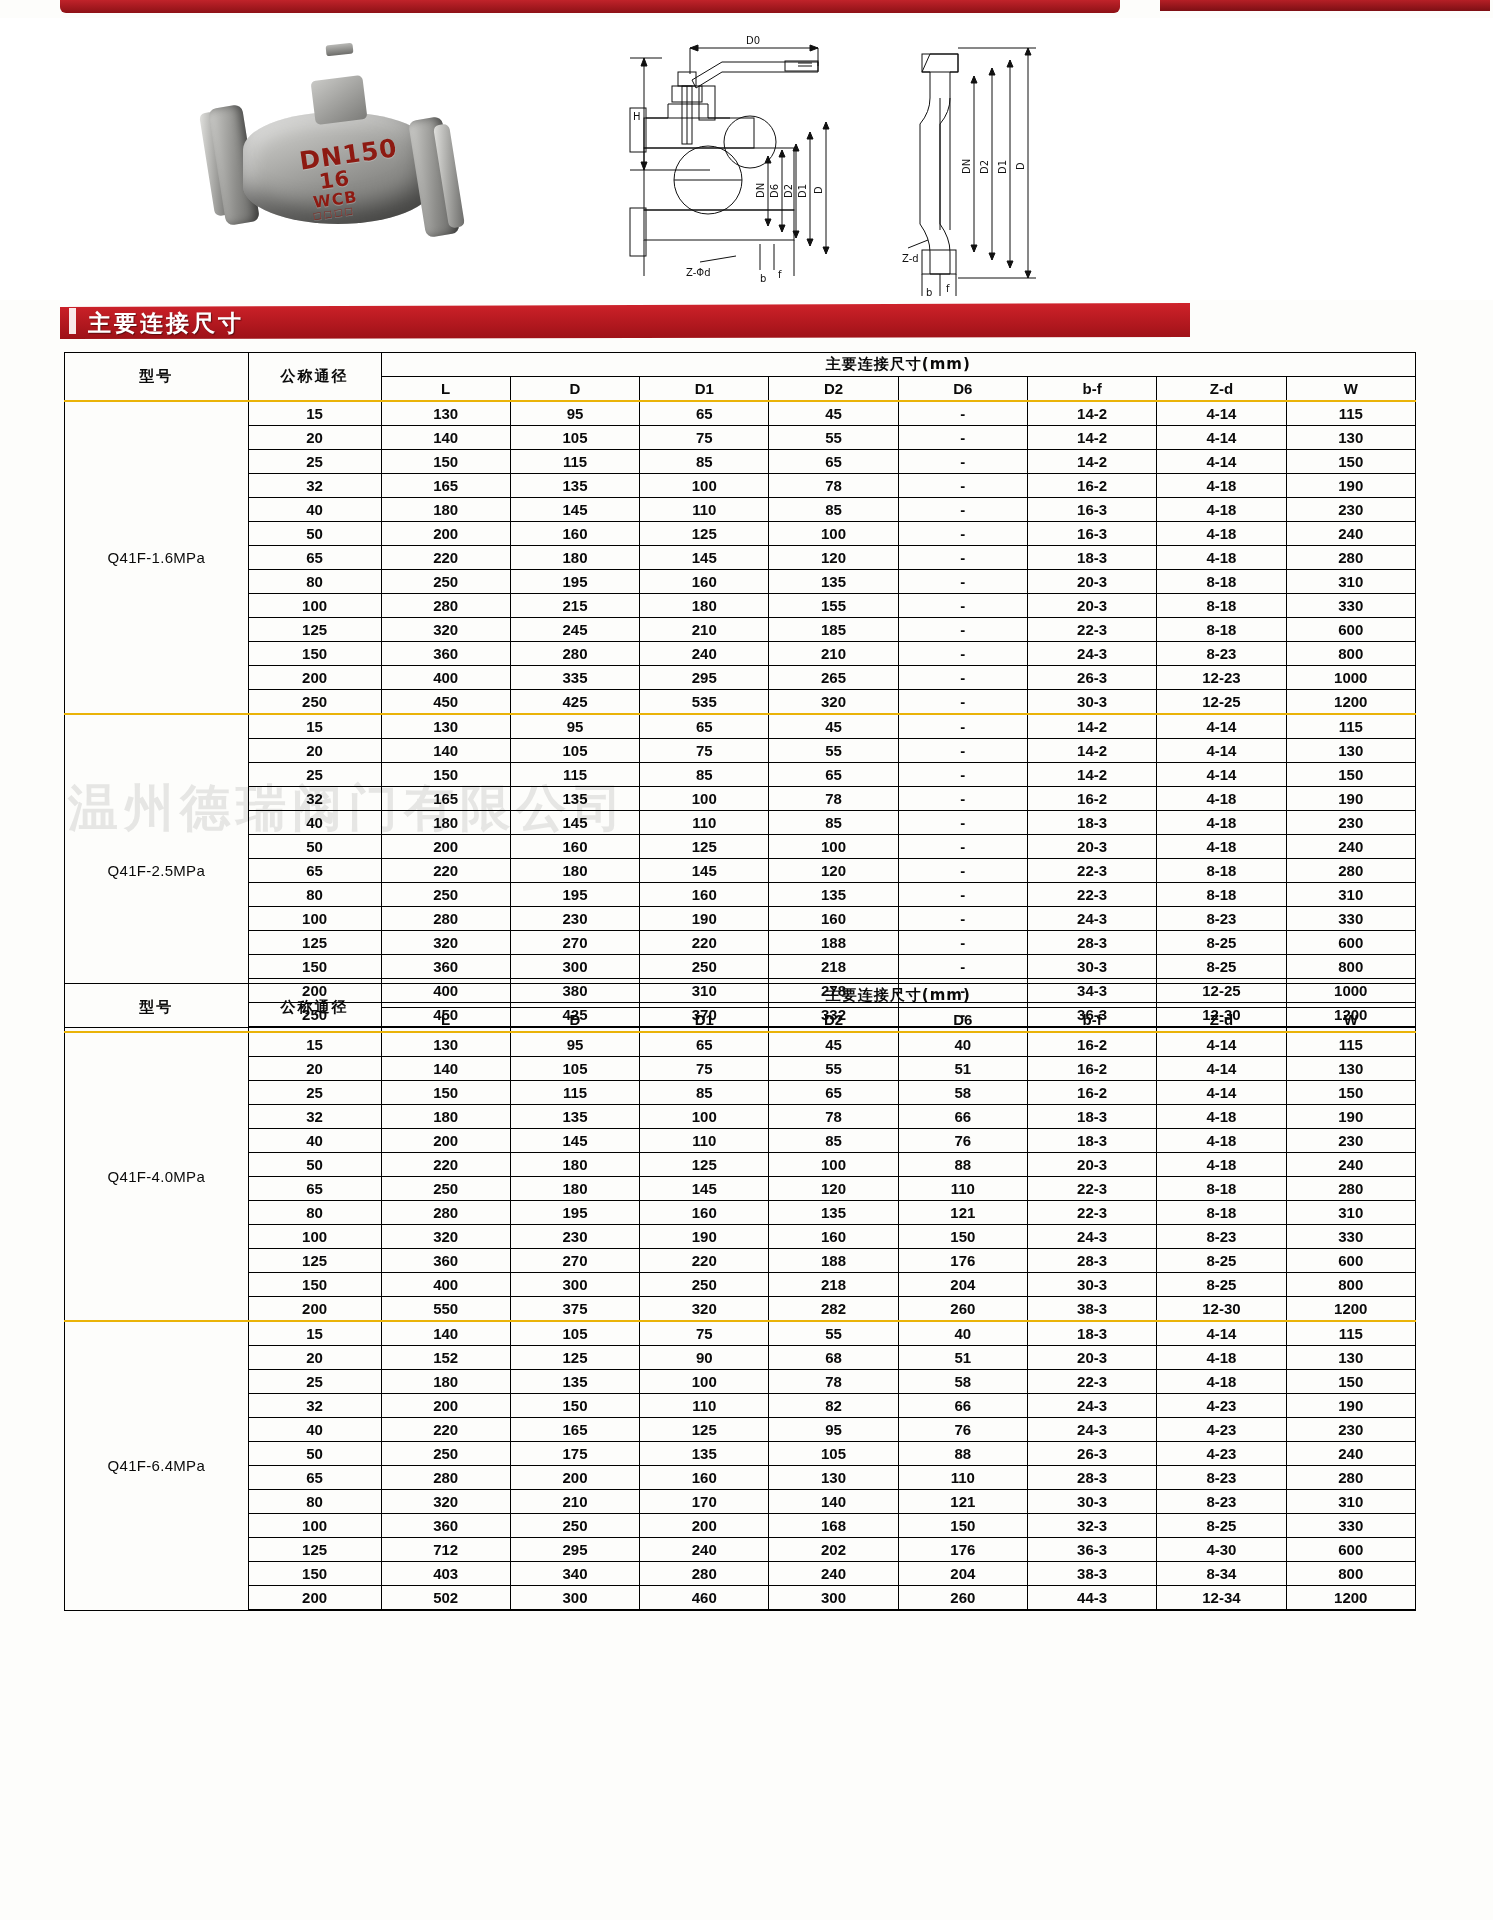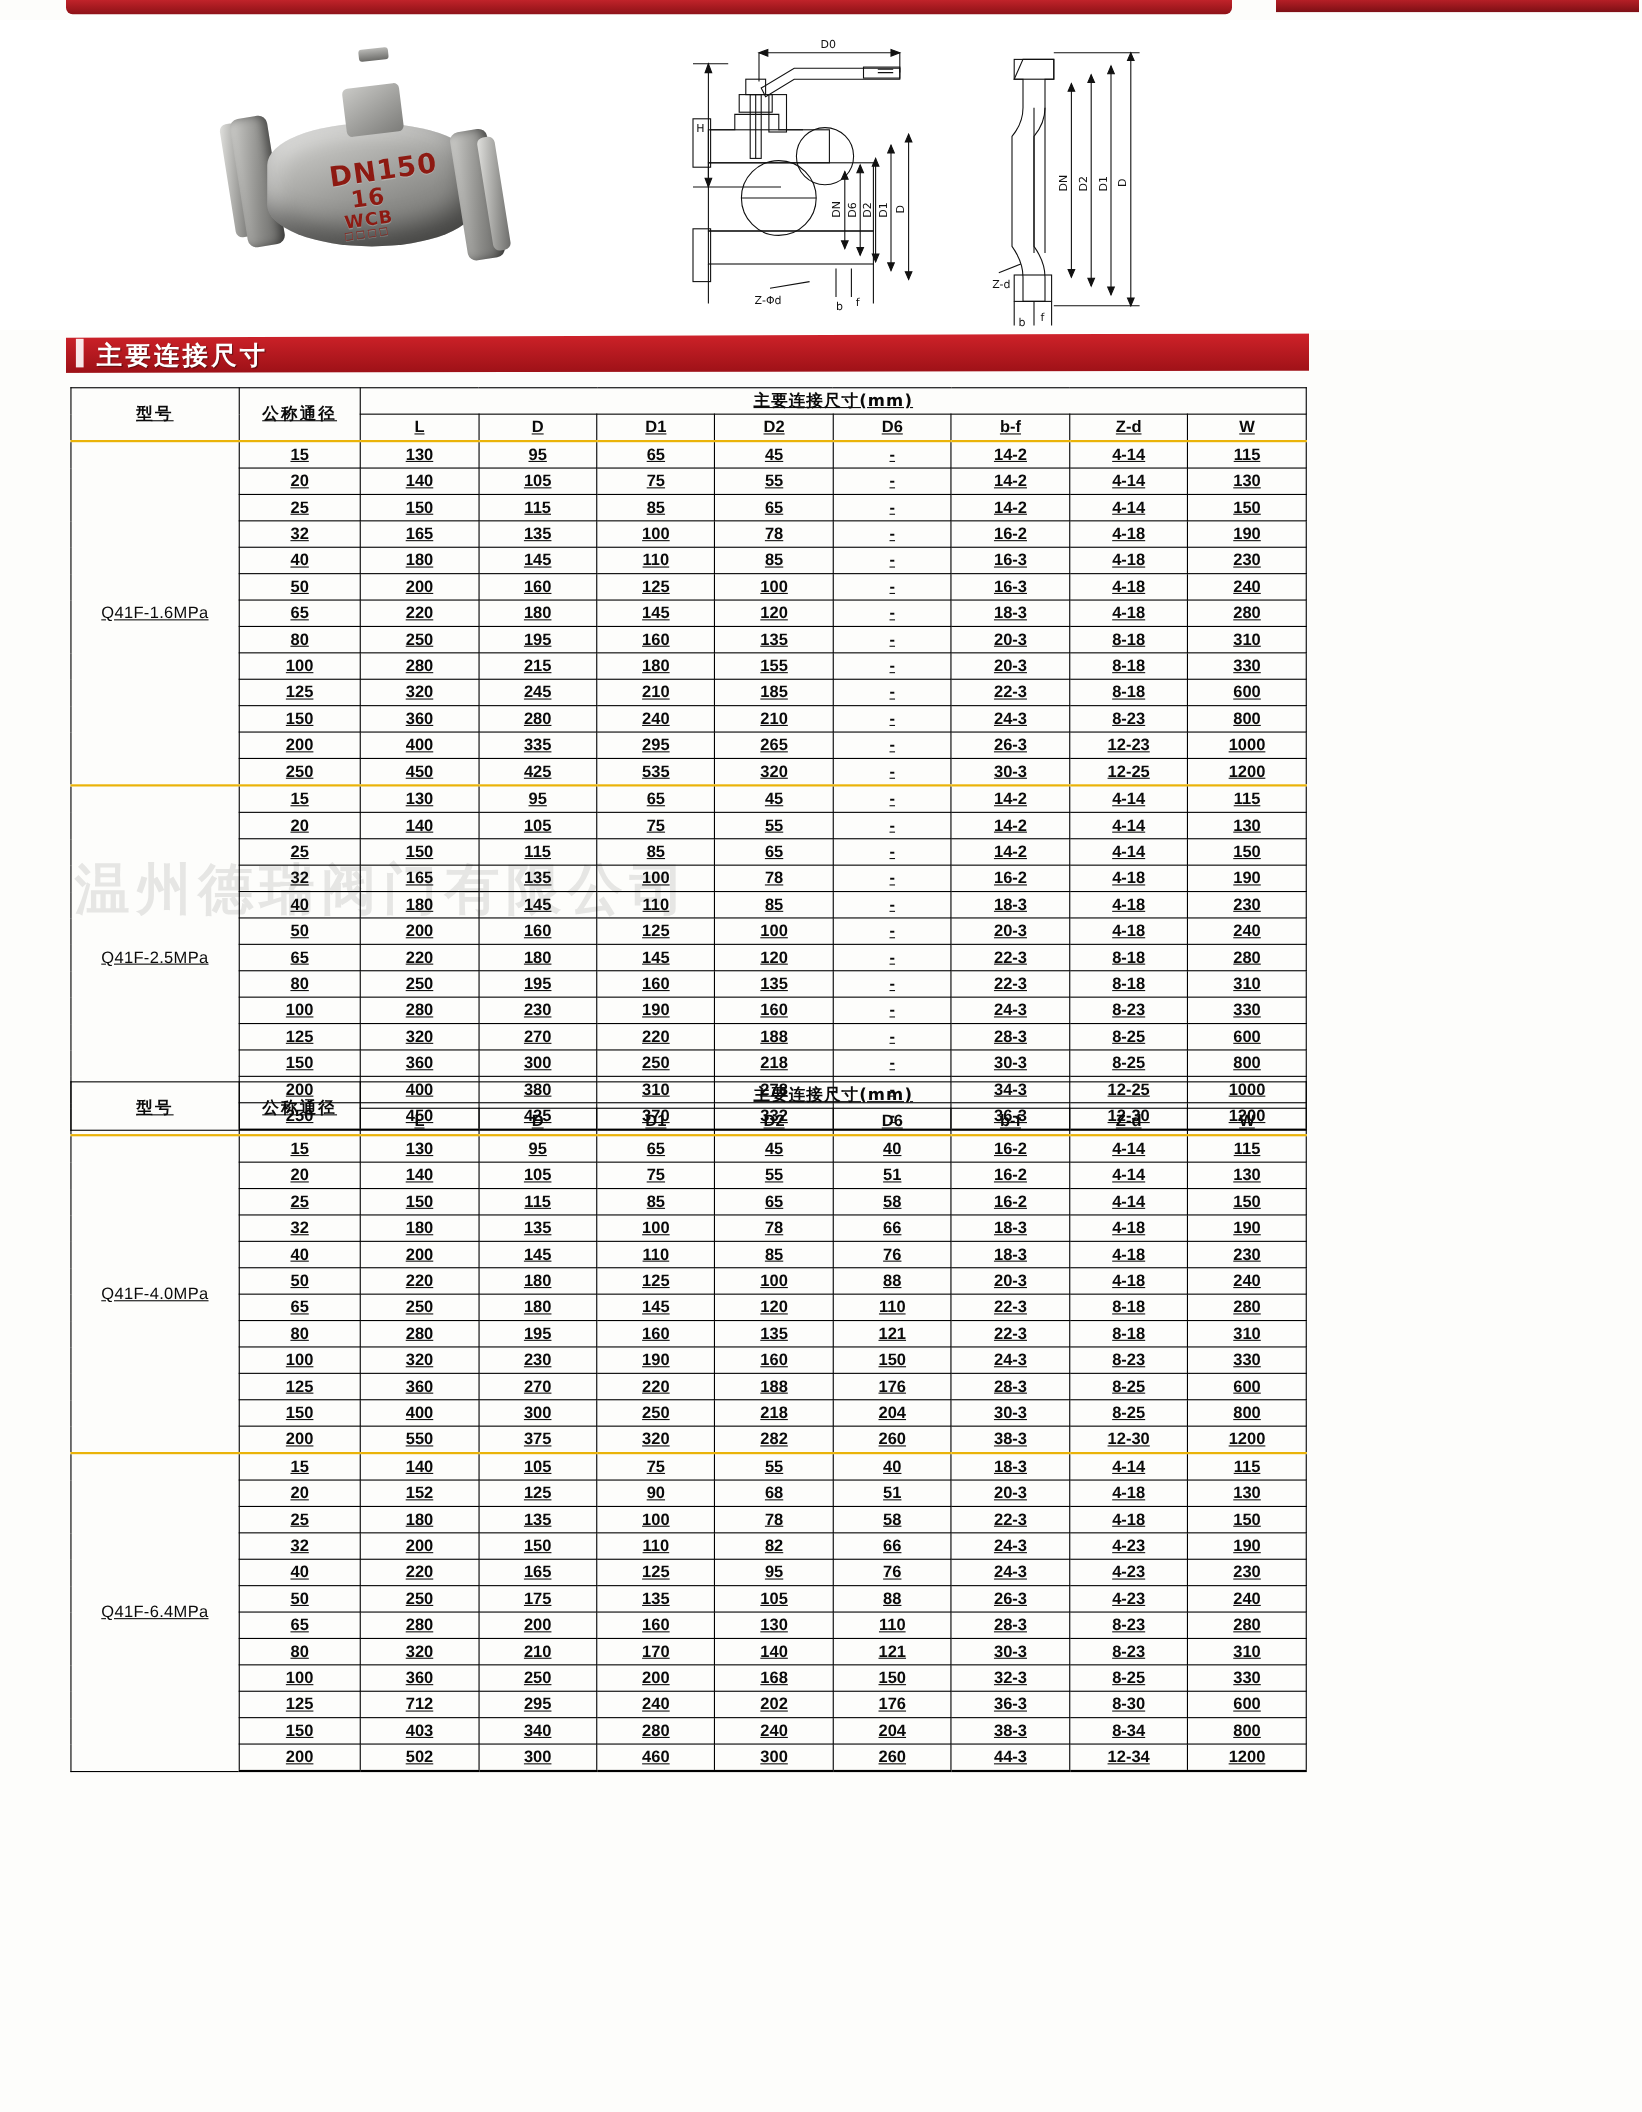--- a/index.html
+++ b/index.html
@@ -66,22 +66,22 @@
   
   #watermark{position:absolute;left:68px;top:775px;width:1120px;height:110px;
      font-size:50px;font-weight:bold;color:rgba(120,120,120,.17);
      letter-spacing:6px;white-space:nowrap;pointer-events:none;
      font-family:"DejaVu Sans","Liberation Sans",sans-serif;}
 
   
   .tblwrap{position:absolute;left:64px;width:1124px;}
   #tbl1wrap{top:352px;}
   #tbl2wrap{top:983px;}
-  table.dim{border-collapse:collapse;width:1124px;table-layout:fixed;
-     font-family:"Liberation Sans","DejaVu Sans",sans-serif;text-decoration:underline;}
+  table.dim{border-collapse:collapse;width:1352px;table-layout:fixed;
+     font-family:"Liberation Sans","DejaVu Sans",sans-serif;}
   table.dim th,table.dim td{
      border:1px solid #000;text-align:center;vertical-align:middle;
      font-size:15px;color:#0a0a0a;padding:0;height:23px;background:transparent;}
   table.dim th{font-weight:bold;}
   .c-model{width:152px;}
   .c-dn{width:110px;}
   .c-data{width:107px;}
   th.h-zh{font-size:17px;font-weight:bold;letter-spacing:2px;
      font-family:"DejaVu Sans","Liberation Sans",sans-serif;}
   th.h-grp{font-size:17px;font-weight:bold;letter-spacing:1px;height:26px;
@@ -839,21 +839,21 @@
           <td class="val">330</td>
         </tr>
         <tr>
           <td class="dn">125</td>
           <td class="val">712</td>
           <td class="val">295</td>
           <td class="val">240</td>
           <td class="val">202</td>
           <td class="val">176</td>
           <td class="val">36-3</td>
-          <td class="val">8-30</td>
+          <td class="val">4-30</td>
           <td class="val">600</td>
         </tr>
         <tr>
           <td class="dn">150</td>
           <td class="val">403</td>
           <td class="val">340</td>
           <td class="val">280</td>
           <td class="val">240</td>
           <td class="val">204</td>
           <td class="val">38-3</td>

